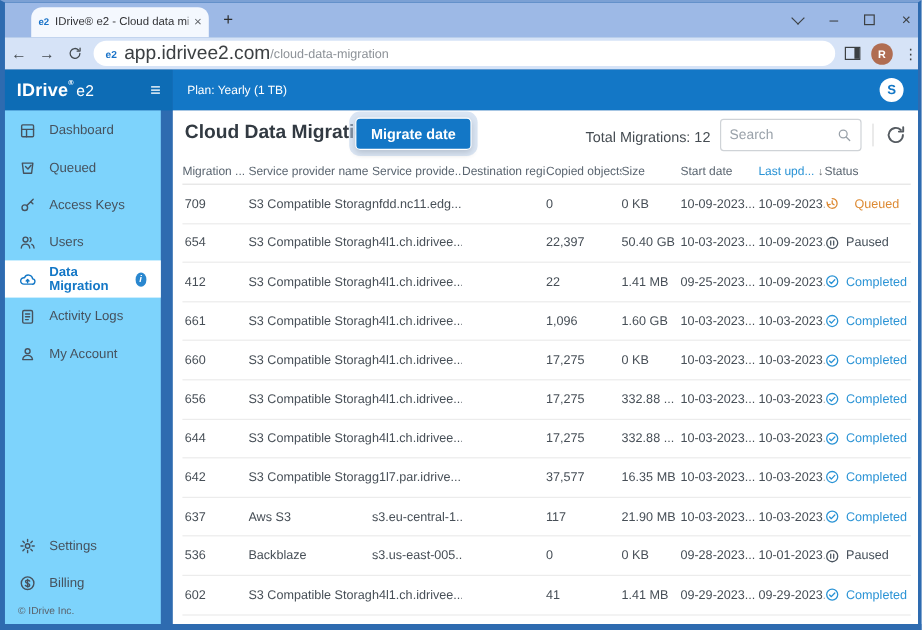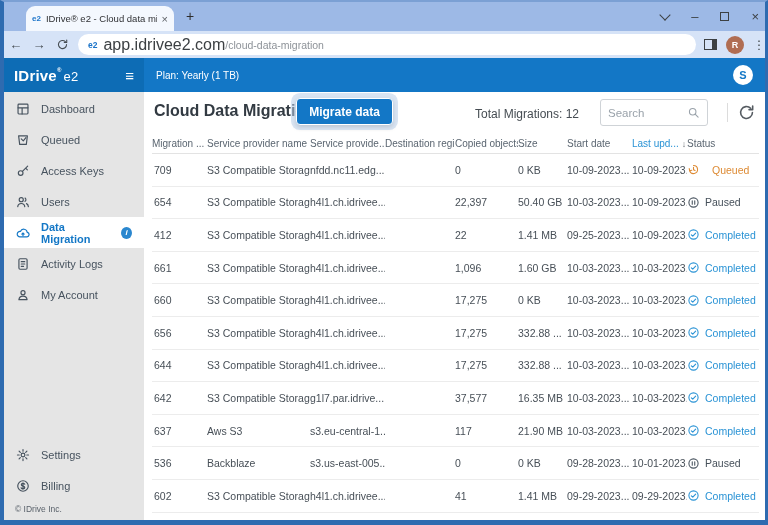--- a/index.html
+++ b/index.html
@@ -49,43 +49,43 @@
   .logo-reg { font-size:6px; vertical-align:top; }
   .logo-suffix { font-size:13px; font-weight:normal; margin-left:2px; }
   .hamburger { margin-left:auto; font-size:15px; color:#fff; }
   .planbar { flex:1; background:var(--app_blue); display:flex; align-items:center; padding:0 12px; }
   .plan-text { color:#fff; font-size:10px; font-weight:normal; }
   .avatar-s { margin-left:auto; width:20px; height:20px; background:#fff; color:var(--app_blue);
               border-radius:50%; font-size:11px; font-weight:bold; display:flex; align-items:center;
               justify-content:center; }
 
   
-  .sidebar { position:absolute; left:0; top:90px; width:140px; bottom:0; background:#e5e5e5; }
+  .sidebar { position:absolute; left:0; top:90px; width:130px; bottom:0; background:#7dd3fc; }
   .side-items { position:absolute; top:1px; left:0; right:0; }
   .side-item { height:31px; display:flex; align-items:center; gap:11px; padding:0 12px;
                color:#46525e; font-size:11px; cursor:default; }
   .side-item svg { width:14px; height:14px; flex:0 0 auto; }
   .side-item.active { background:#ffffff; color:var(--app_blue); font-weight:bold; }
   .info-badge { margin-left:auto; width:12px; height:12px; border-radius:50%; background:#2a87cf;
                 color:#fff; font-size:8px; font-style:italic; font-weight:bold; display:flex;
                 align-items:center; justify-content:center; }
   .side-footer { position:absolute; left:0; right:0; top:347px; }
   .copyright { position:absolute; left:11px; top:412px; font-size:8.5px; color:#5a626b; }
 
   
   .content { position:absolute; left:140px; top:90px; right:0; bottom:0; background:#ffffff; }
   .page-title { position:absolute; left:10px; top:10px; font-size:16px; font-weight:bold; color:#323a42; }
   .migrate-btn { position:absolute; left:152px; top:6px; width:97px; height:27px; background:var(--app_blue);
                  color:#fff; font-size:12px; font-weight:bold; border:1px solid #fff; border-radius:4px;
                  display:flex; align-items:center; justify-content:center;
                  box-shadow:0 0 0 5px rgba(188,208,234,0.55), 0 2px 5px rgba(0,0,0,0.3);
                  font-family:"Liberation Sans", sans-serif; }
-  .total-label { position:absolute; left:318px; top:15px; width:130px; text-align:center;
+  .total-label { position:absolute; left:318px; top:15px; width:130px; text-align:right;
                  font-size:12px; color:#454c52; }
-  .searchbox { position:absolute; left:456px; top:7px; width:108px; height:27px; border:1px solid #cfd3d7;
+  .searchbox { position:absolute; left:456px; top:7px; width:118px; height:27px; border:1px solid #cfd3d7;
                border-radius:3px; background:#fff; display:flex; align-items:center; padding:0 7px; }
   .searchbox input { border:none; outline:none; flex:1; min-width:0; font-size:11.5px; color:#333;
                      font-family:"Liberation Sans", sans-serif; }
   .searchbox input::placeholder { color:#9aa2aa; }
   .searchbox svg { width:13px; height:13px; color:#9aa2aa; flex:0 0 auto; }
   .vdivider { position:absolute; left:583px; top:11px; height:19px; width:1px; background:#dcdcdc; }
   .refresh-btn { position:absolute; left:593px; top:11px; width:19px; height:19px; color:#555b61; }
   .refresh-btn svg { width:19px; height:19px; }
 
   
@@ -244,21 +244,21 @@
             </svg>
           </span>
           <span>Billing</span>
         </div>
       </div>
     <div class="copyright">© IDrive Inc.</div>
   </div>
 
   <div class="content">
     <div class="page-title">Cloud Data Migration</div>
-    <button class="migrate-btn">Migrate data</button>
+    <button class="migrate-btn">Migrate date</button>
     <div class="total-label">Total Migrations: 12</div>
     <div class="searchbox">
       <input type="text" placeholder="Search" style="">
       <span style="display:flex">
           <svg viewBox="0 0 24 24" fill="none" stroke="currentColor" stroke-width="2" stroke-linecap="round" stroke-linejoin="round">
             <circle cx="10.5" cy="10.5" r="6"></circle>
             <path d="M15 15l5.5 5.5"></path>
           </svg>
         </span>
     </div>

